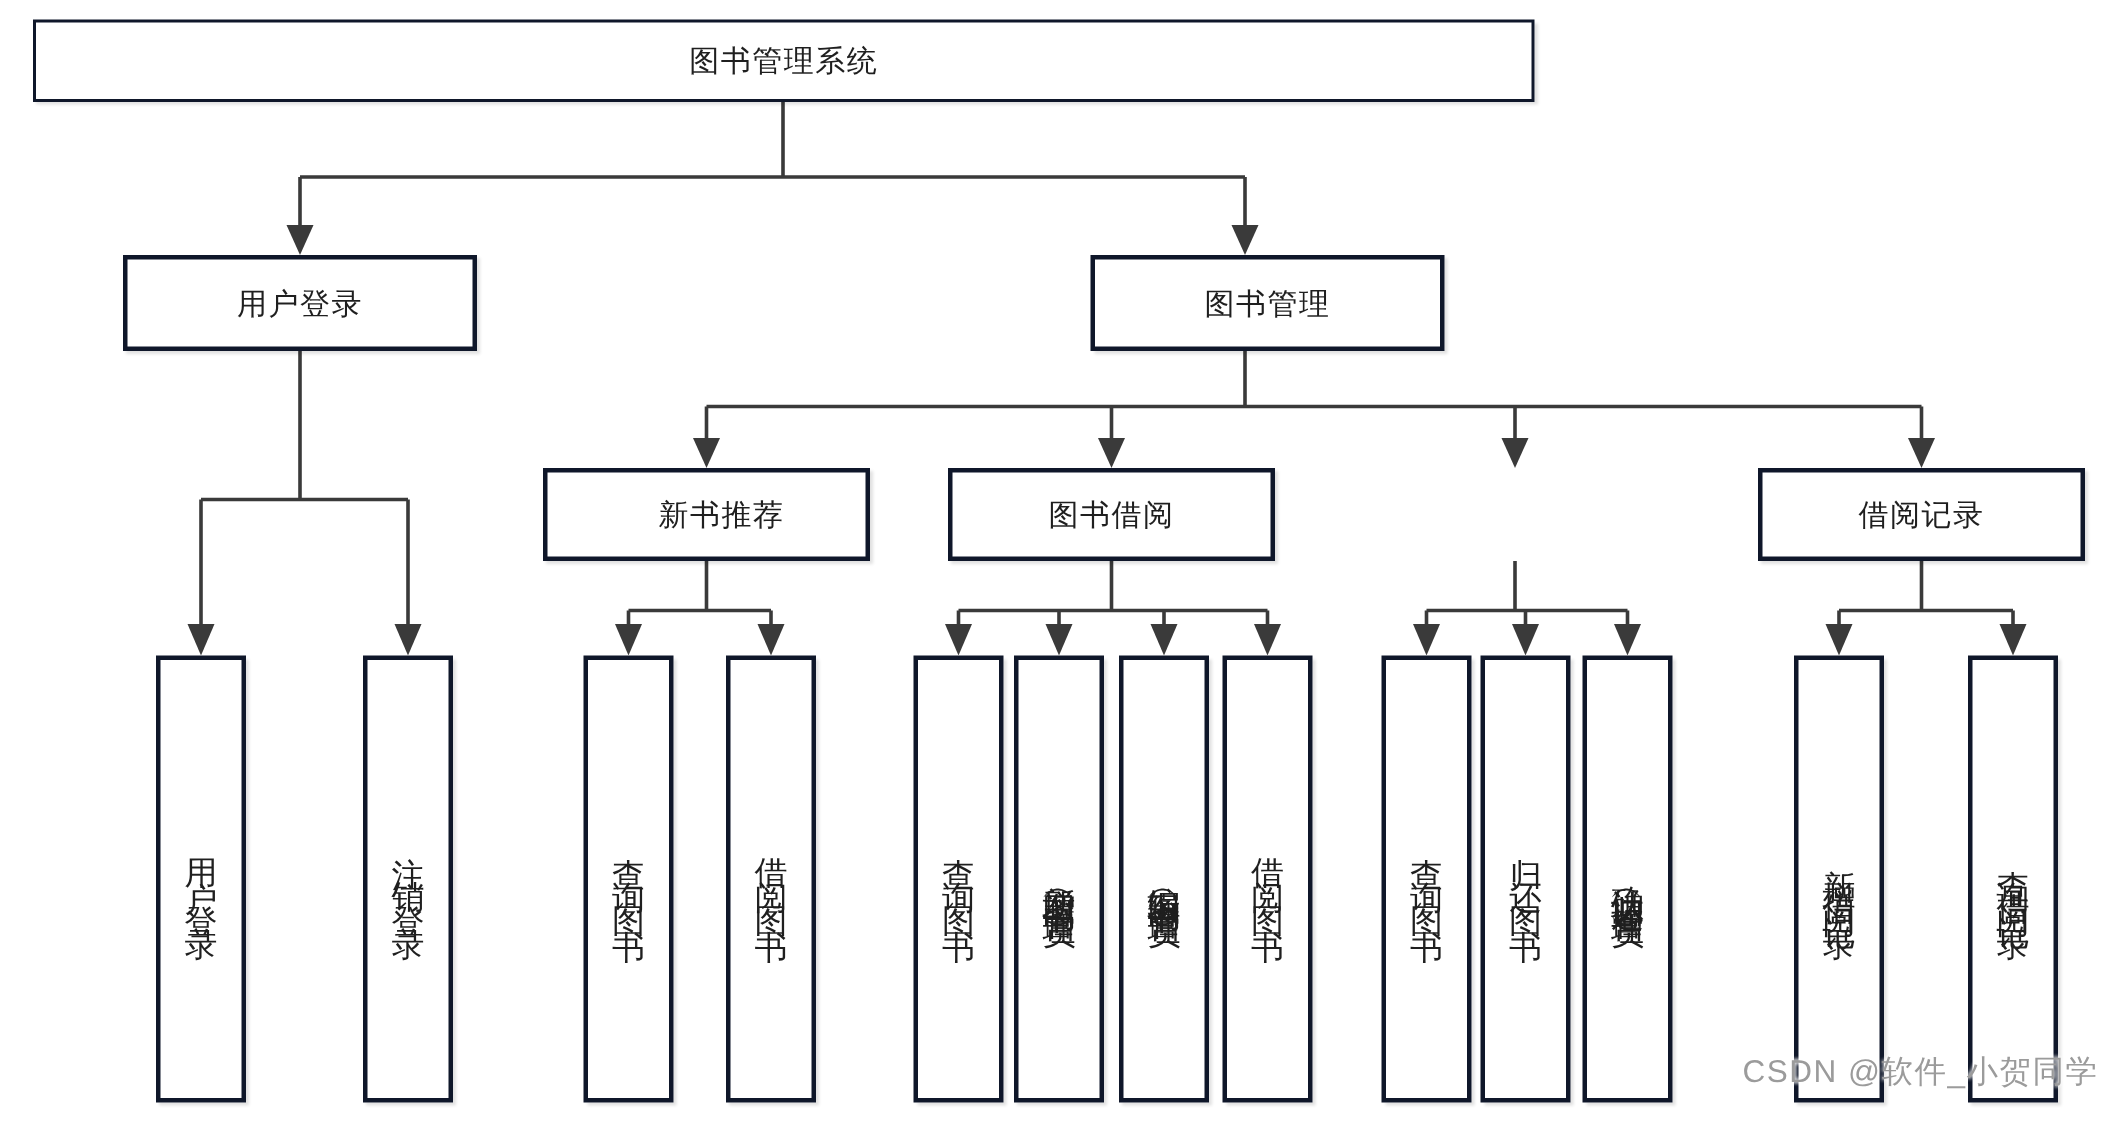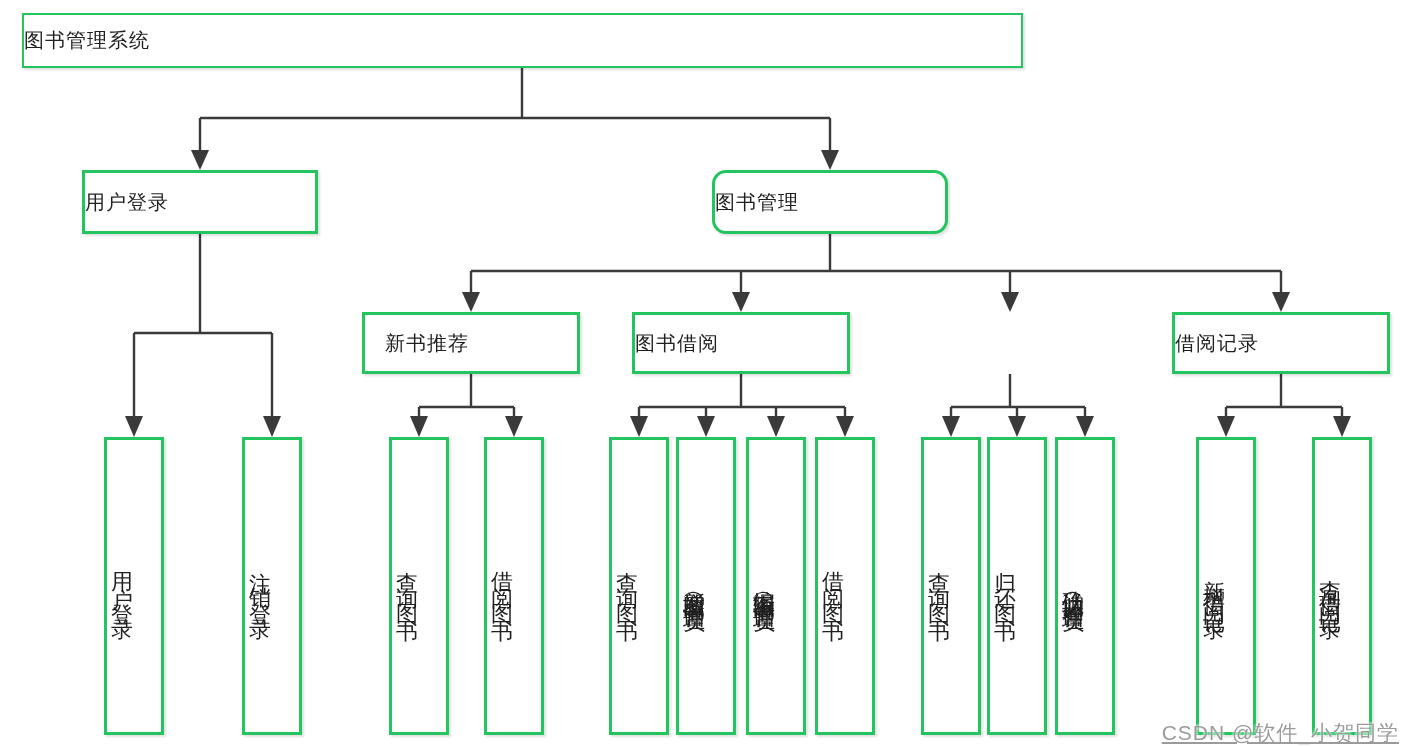--- a/index.html
+++ b/index.html
@@ -19,64 +19,63 @@
     position: absolute;
     left: 0;
     top: 0;
     width: 1405px;
     height: 747px;
     z-index: 0;
   }
   .box {
     position: absolute;
     box-sizing: border-box;
-    border: 3px solid #22c55e;
+    border: 3px solid #0f172a;
     background: #ffffff;
     color: #1f1f1f;
     display: flex;
     align-items: center;
-    justify-content: flex-start;
+    justify-content: center;
     z-index: 1;
     box-shadow: 2px 2px 2px rgba(0,0,0,0.12);
   }
   .h-label {
     font-size: 20px;
     letter-spacing: 1px;
     white-space: nowrap;
   }
   .root-box   { left: 22px;  top: 13px;  width: 1001px; height: 55px; border-width: 2.5px; }
   .l2-box     { top: 170px;  height: 64px; width: 236px; }
   .l2-a       { left: 82px;  }
-  .l2-b       { left: 712px; border-radius: 14px; }
+  .l2-b       { left: 727px; }
   .l3-box     { top: 312px;  height: 62px; width: 218px; }
   .l3-1       { left: 362px; padding-left: 20px; }
   .l3-2       { left: 632px; }
   .l3-3       { left: 901px; }
   .l3-4       { left: 1172px;}
   .leaf       { top: 437px;  height: 298px; width: 60px; }
   .v-label {
     writing-mode: vertical-lr;
     text-orientation: mixed;
     font-size: 22px;
     white-space: nowrap;
   }
   .gap-l { letter-spacing: 16px; }
   .gap-m { letter-spacing: 8px;  }
   .gap-s { letter-spacing: 3px;  }
   #watermark {
     position: absolute;
     right: 6px;
-    bottom: 0;
+    bottom: 19px;
     font-size: 21px;
     color: #9b9b9b;
     letter-spacing: 1px;
     text-shadow: 0 0 3px #ffffff, 0 0 3px #ffffff;
     z-index: 2;
     white-space: nowrap;
-    text-decoration: underline;
   }
 </style>
 </head>
 <body>
 
 <div id="canvas">
 
   <svg id="edges" viewBox="0 0 1405 747" xmlns="http://www.w3.org/2000/svg">
     <g fill="#3a3a3a" stroke-width="2.4" stroke="#3a3a3a">
 

